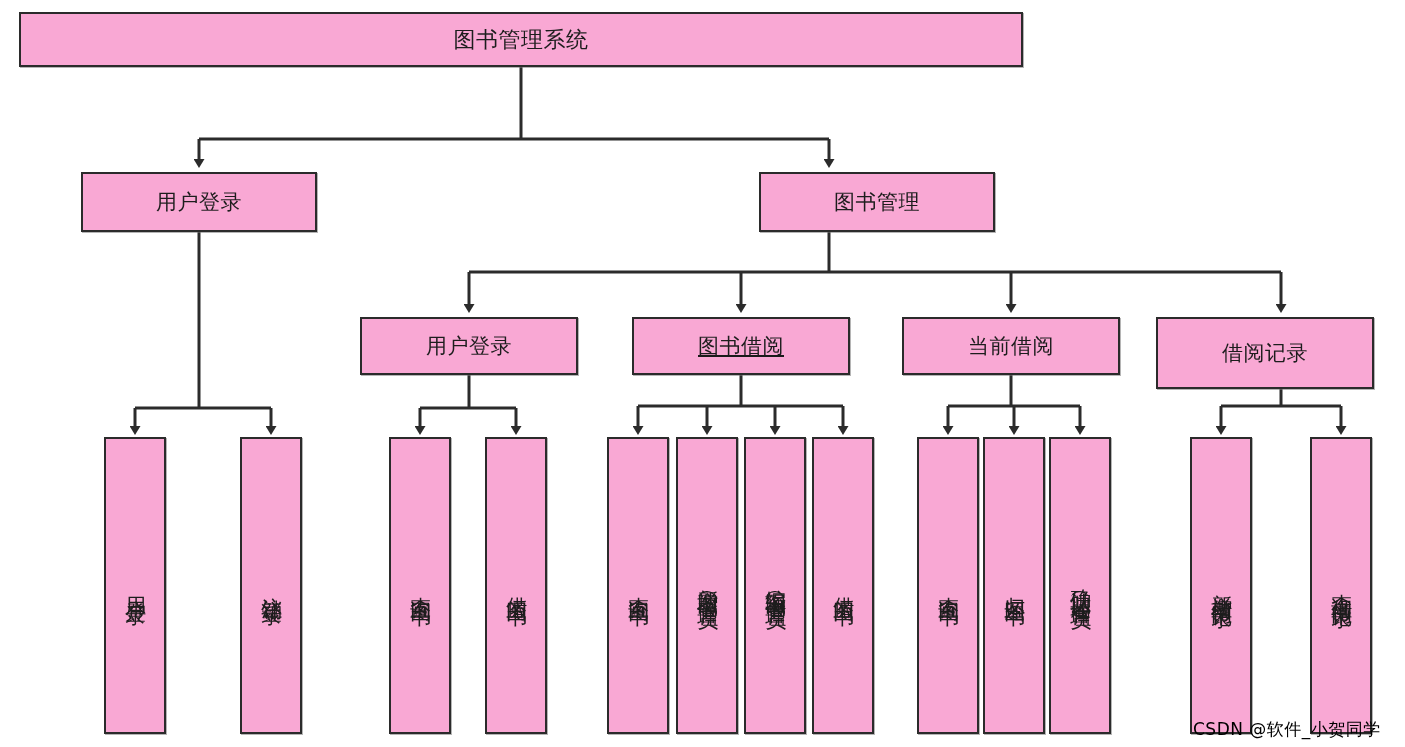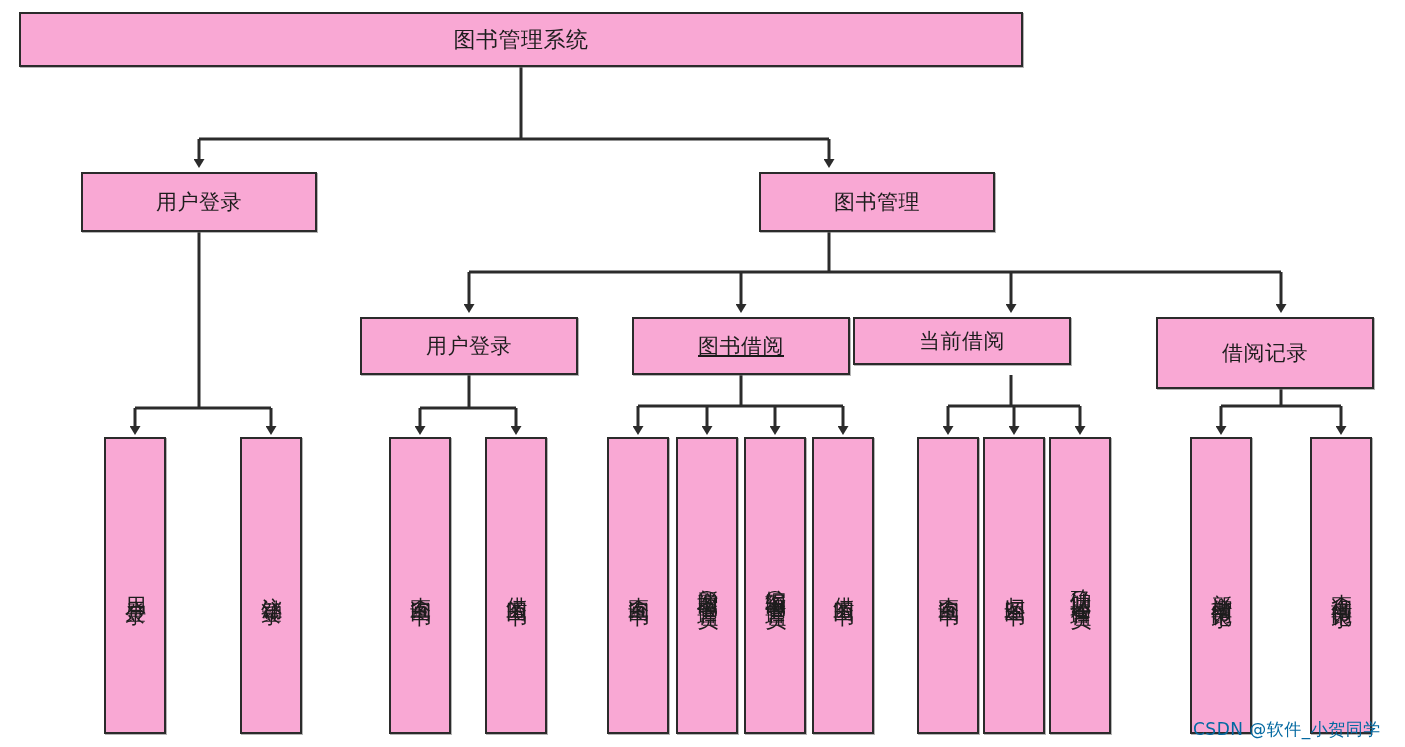--- a/index.html
+++ b/index.html
@@ -62,21 +62,21 @@
     text-orientation: upright;
     font-size: 21px;
     line-height: 1.02;
     letter-spacing: 3px;
     white-space: nowrap;
     max-height: 270px;
   }
   .watermark {
     position: absolute;
     font-size: 17px;
-    color: #0369a1;
+    color: #000000;
     letter-spacing: 0.5px;
     white-space: nowrap;
     font-family: "DejaVu Sans", "Liberation Sans", sans-serif;
   }
 </style>
 </head>
 <body>
 
 <div id="canvas">
 
@@ -141,21 +141,21 @@
   <div class="node h" style="left:711px; top:172px; width:236px; height:60px;margin-left:48px;">
     <span class="lbl">图书管理</span>
   </div>
 
   <div class="node h" style="left:360px;  top:317px; width:218px; height:58px;">
     <span class="lbl">用户登录</span>
   </div>
   <div class="node h" style="left:632px;  top:317px; width:218px; height:58px;text-decoration:underline;">
     <span class="lbl">图书借阅</span>
   </div>
-  <div class="node h" style="left:853px;  top:317px; width:218px; height:48px;">
+  <div class="node h" style="left:902px;  top:317px; width:218px; height:58px;">
     <span class="lbl">当前借阅</span>
   </div>
   <div class="node h" style="left:1156px; top:317px; width:218px; height:72px;">
     <span class="lbl">借阅记录</span>
   </div>
 
   <div class="node v" style="left:104px; top:437px; width:62px; height:297px;">
     <span class="lbl">用户登录</span>
   </div>
   <div class="node v" style="left:240px; top:437px; width:62px; height:297px;">

